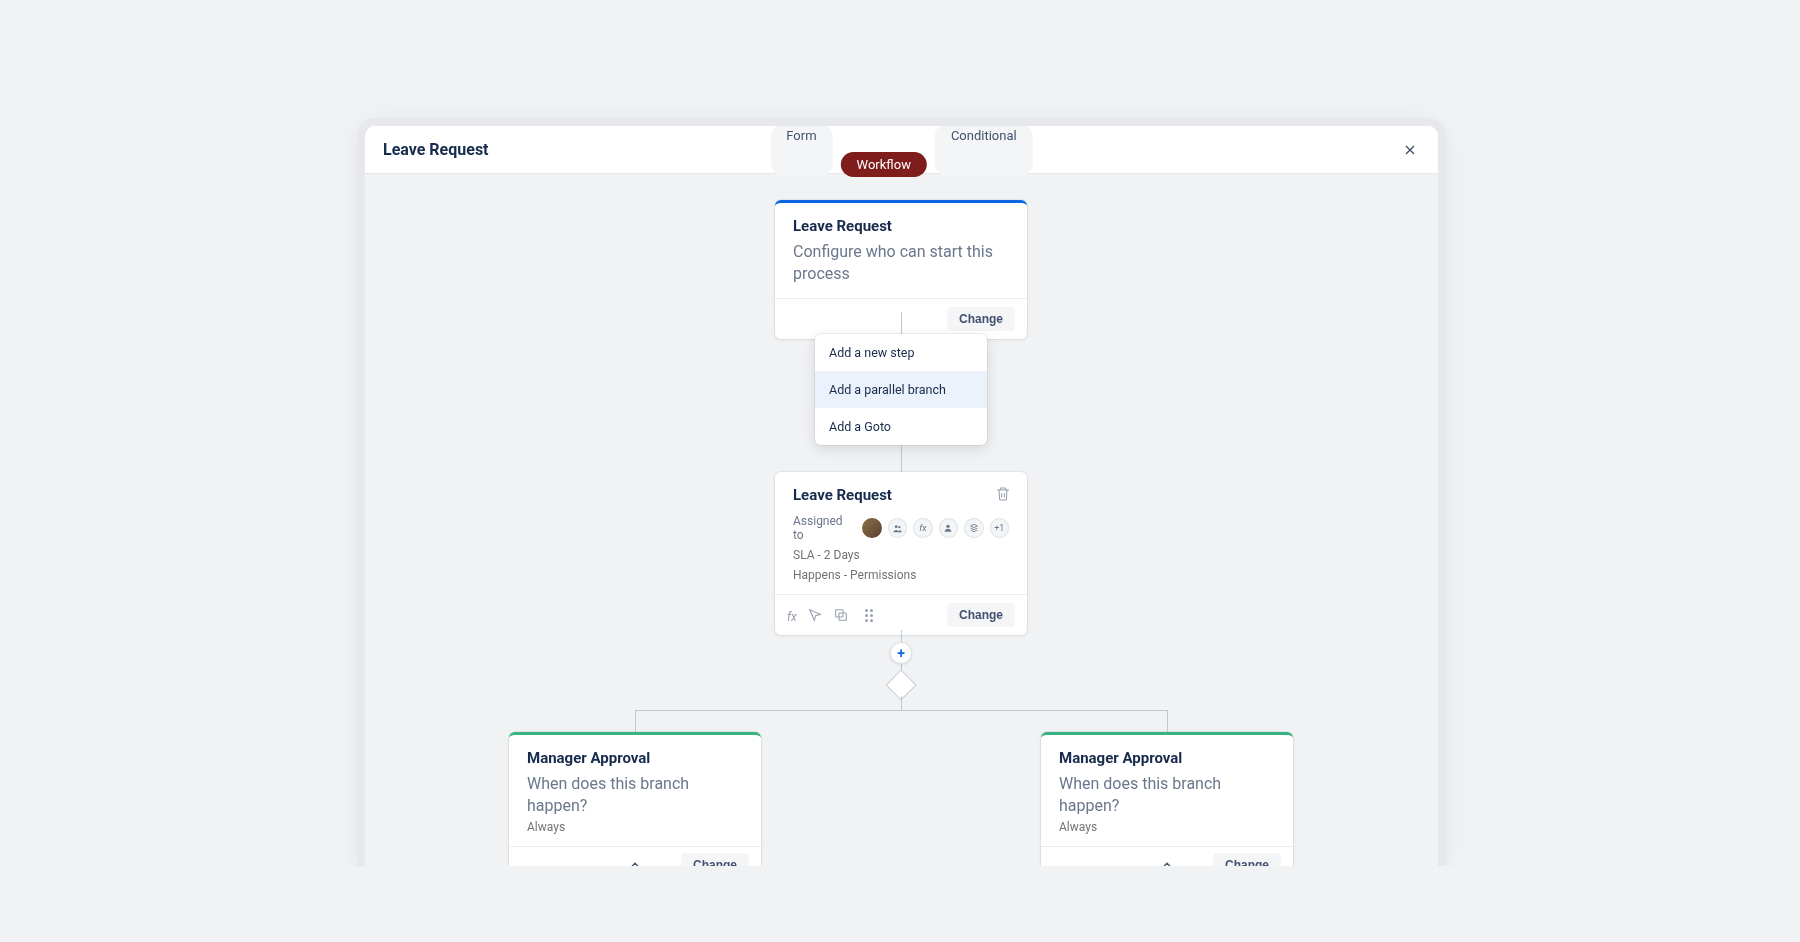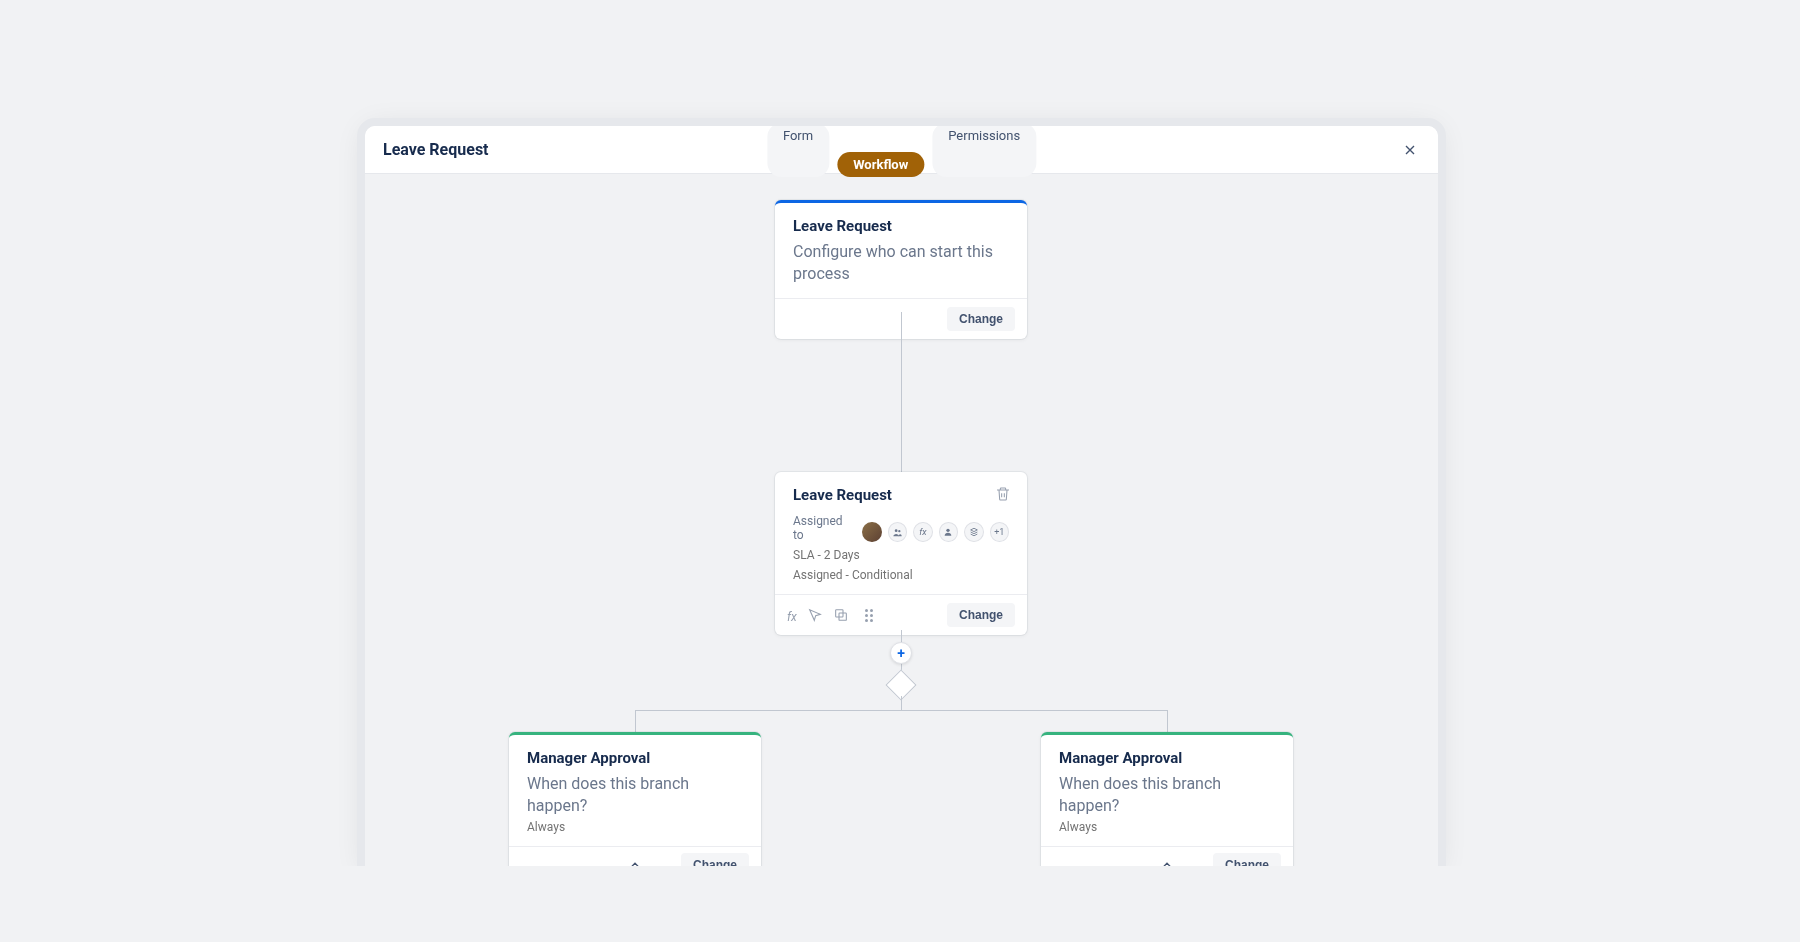--- a/index.html
+++ b/index.html
@@ -54,21 +54,21 @@
   justify-content: flex-end;
 }
 .tab {
   padding: 5px 16px;
   border-radius: 14px;
   font-size: 13px;
   color: #42526E;
   background: #F4F5F7;
   cursor: pointer;
 }
-.tab.active { background: #a16207; color: #fff; font-weight: 700; margin-top: 29px; }
+.tab.active { background: #7f1d1d; color: #fff; font-weight: 400; margin-top: 29px; }
 .close-btn {
   position: absolute;
   right: 14px;
   top: 50%;
   transform: translateY(-50%);
   width: 28px; height: 28px;
   display: flex; align-items: center; justify-content: center;
   cursor: pointer;
   color: #42526E;
 }
@@ -120,21 +120,21 @@
 }
 .trash-icon {
   position: absolute;
   right: 16px;
   top: 14px;
   color: #97A0AF;
   cursor: pointer;
 }
 .assigned-row {
   display: flex;
-  align-items: flex-end;
+  align-items: center;
   gap: 6px;
   margin-top: 10px;
 }
 .assigned-label { font-size: 12px; color: #6B778C; margin-right: 2px; }
 .badge {
   width: 20px; height: 20px;
   border-radius: 50%;
   background: #F4F5F7;
   display: flex; align-items: center; justify-content: center;
   font-size: 9px;
@@ -215,21 +215,21 @@
 <body>
 
 <div class="outer-rounded">
   <div class="modal">
 
     <div class="modal-header">
       <div class="modal-title">Leave Request</div>
       <div class="tabs">
         <div class="tab">Form</div>
         <div class="tab active">Workflow</div>
-        <div class="tab">Permissions</div>
+        <div class="tab">Conditional</div>
       </div>
       <div class="close-btn">
         <svg class="ic" viewBox="0 0 24 24" fill="none" stroke="currentColor" stroke-width="2">
             <path d="M18 6L6 18M6 6l12 12"></path>
           </svg>
       </div>
     </div>
 
     <div class="canvas">
 
@@ -238,20 +238,25 @@
           <div class="card-title">Leave Request</div>
           <div class="card-sub">Configure who can start this process</div>
         </div>
         <div class="card-footer">
           <button class="change-btn">Change</button>
         </div>
       </div>
 
       <div class="connector-v" style="left:536px; top:138px; height:218px;"></div>
 
+      <div class="menu" style="left:450px; top:160px;">
+        <div class="menu-item">Add a new step</div>
+        <div class="menu-item hover">Add a parallel branch</div>
+        <div class="menu-item">Add a Goto</div>
+      </div>
 
       <div class="card" style="left:410px; top:298px;">
         <div class="card-body" style="position:relative;">
           <div class="card-title">Leave Request</div>
           <div class="trash-icon">
             <svg class="ic" viewBox="0 0 24 24" fill="none" stroke="currentColor" stroke-width="1.6">
                 <path d="M3 6h18M8 6V4a1 1 0 011-1h6a1 1 0 011 1v2M6 6l1 14a1 1 0 001 1h8a1 1 0 001-1l1-14M10 11v6M14 11v6"></path>
               </svg>
           </div>
           <div class="assigned-row">
@@ -275,21 +280,21 @@
                 </svg>
             </span>
             <span class="badge">
               <svg width="10" height="10" viewBox="0 0 24 24" fill="none" stroke="currentColor" stroke-width="2">
                   <path d="M4 7l8-4 8 4-8 4-8-4zM4 12l8 4 8-4M4 17l8 4 8-4"></path>
                 </svg>
             </span>
             <span class="badge" style="font-size:9px;">+1</span>
           </div>
           <div class="card-line">SLA - 2 Days</div>
-          <div class="card-line">Assigned - Conditional</div>
+          <div class="card-line">Happens - Permissions</div>
         </div>
         <div class="card-footer left-icons">
           <div class="footer-icons">
             <span><i style="font-style:italic;font-size:12px;color:#97A0AF;">fx</i></span>
             <span>
               <svg class="ic" viewBox="0 0 24 24" fill="none" stroke="#97A0AF" stroke-width="1.6">
                   <path d="M4 4l7 16 2-7 7-2L4 4z"></path>
                 </svg>
             </span>
             <span>

